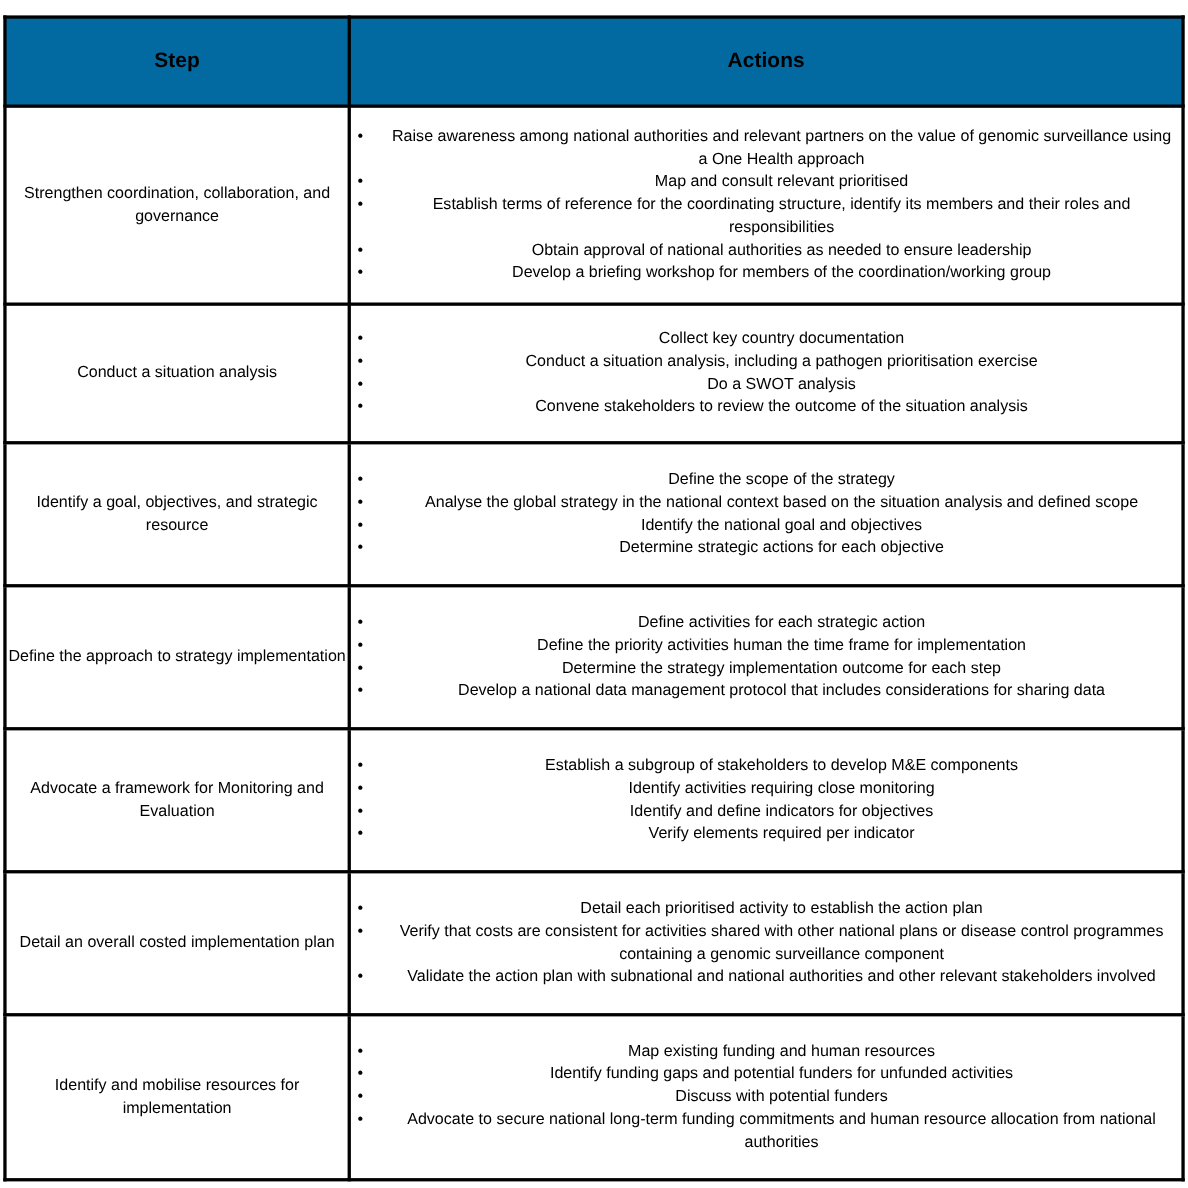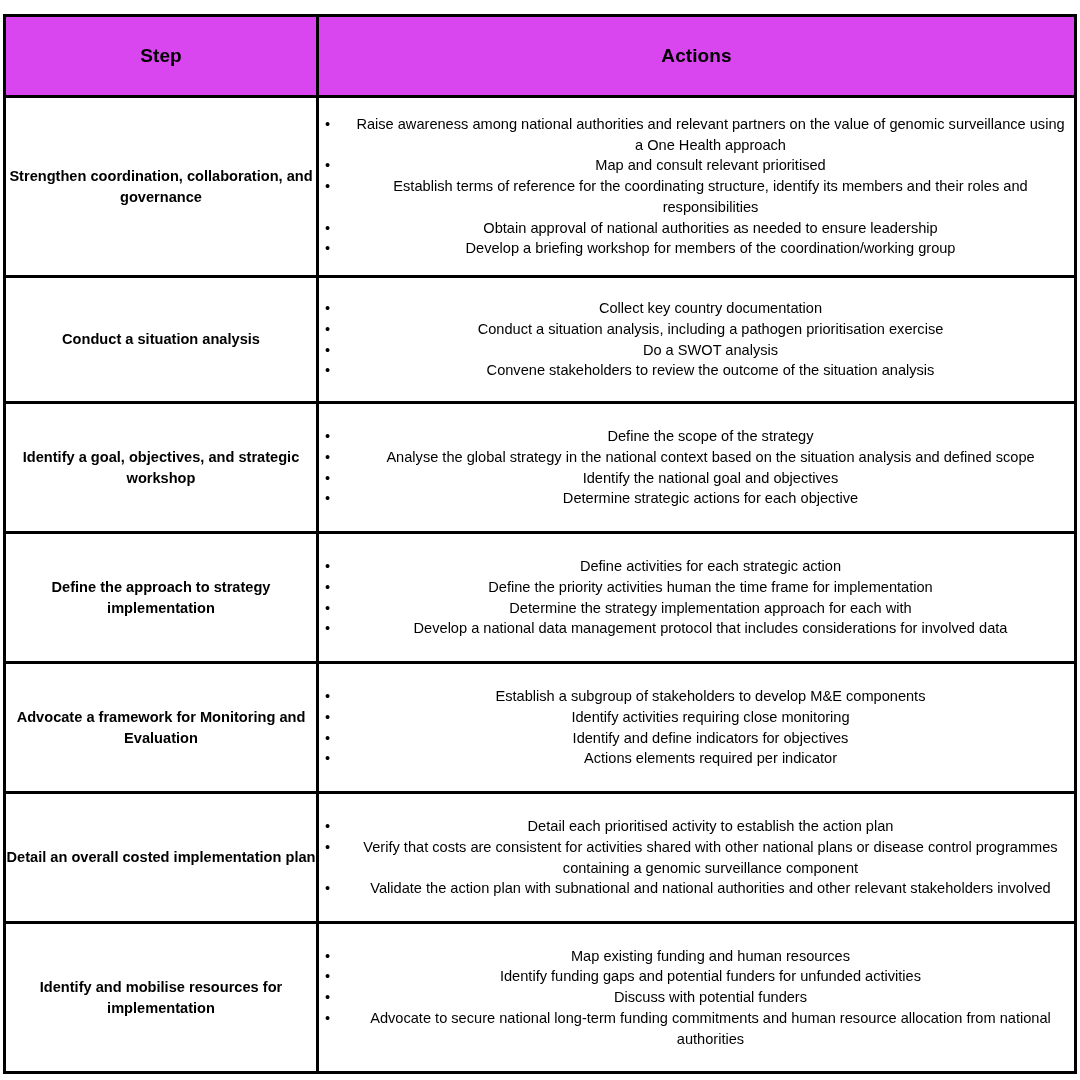--- a/index.html
+++ b/index.html
@@ -42,21 +42,21 @@
 
   table.step-actions-table th,
   table.step-actions-table td {
     border: 3px solid #000000;
     padding: 0;
     vertical-align: middle;
   }
 
   
   thead th {
-    background: #d946ef;
+    background: #0369a1;
     text-align: center;
     font-weight: bold;
     font-size: 19px;
     height: 78px;
     letter-spacing: 0.1px;
   }
 
   .hdr-label {
     display: block;
     text-align: center;
@@ -64,21 +64,20 @@
 
   
   td.step-cell {
     text-align: center;
     font-size: 14.6px;
     line-height: 1.42;
     padding: 10px 16px;
   }
   .step-text {
     display: block;
-    font-weight: bold;
   }
 
   
   td.actions-cell {
     font-size: 14.6px;
     line-height: 1.42;
     padding: 14px 22px 14px 22px;
     vertical-align: middle;
   }
 
@@ -162,54 +161,54 @@
               <ul class="action-list">
                 <li><span class="bullet-dot">•</span><span class="action-text">Collect key country documentation</span></li>
                 <li><span class="bullet-dot">•</span><span class="action-text">Conduct a situation analysis, including a pathogen prioritisation exercise</span></li>
                 <li><span class="bullet-dot">•</span><span class="action-text">Do a SWOT analysis</span></li>
                 <li><span class="bullet-dot">•</span><span class="action-text">Convene stakeholders to review the outcome of the situation analysis</span></li>
               </ul>
             </td>
           </tr>
           <tr class="row-2">
             <td class="step-cell">
-              <span class="step-text">Identify a goal, objectives, and strategic workshop</span>
+              <span class="step-text">Identify a goal, objectives, and strategic resource</span>
             </td>
             <td class="actions-cell">
               <ul class="action-list">
                 <li><span class="bullet-dot">•</span><span class="action-text">Define the scope of the strategy</span></li>
                 <li><span class="bullet-dot">•</span><span class="action-text">Analyse the global strategy in the national context based on the situation analysis and defined scope</span></li>
                 <li><span class="bullet-dot">•</span><span class="action-text">Identify the national goal and objectives</span></li>
                 <li><span class="bullet-dot">•</span><span class="action-text">Determine strategic actions for each objective</span></li>
               </ul>
             </td>
           </tr>
           <tr class="row-3">
             <td class="step-cell">
               <span class="step-text">Define the approach to strategy implementation</span>
             </td>
             <td class="actions-cell">
               <ul class="action-list">
                 <li><span class="bullet-dot">•</span><span class="action-text">Define activities for each strategic action</span></li>
                 <li><span class="bullet-dot">•</span><span class="action-text">Define the priority activities human the time frame for implementation</span></li>
-                <li><span class="bullet-dot">•</span><span class="action-text">Determine the strategy implementation approach for each with</span></li>
-                <li><span class="bullet-dot">•</span><span class="action-text">Develop a national data management protocol that includes considerations for involved data</span></li>
+                <li><span class="bullet-dot">•</span><span class="action-text">Determine the strategy implementation outcome for each step</span></li>
+                <li><span class="bullet-dot">•</span><span class="action-text">Develop a national data management protocol that includes considerations for sharing data</span></li>
               </ul>
             </td>
           </tr>
           <tr class="row-4">
             <td class="step-cell">
               <span class="step-text">Advocate a framework for Monitoring and Evaluation</span>
             </td>
             <td class="actions-cell">
               <ul class="action-list">
                 <li><span class="bullet-dot">•</span><span class="action-text">Establish a subgroup of stakeholders to develop M&amp;E components</span></li>
                 <li><span class="bullet-dot">•</span><span class="action-text">Identify activities requiring close monitoring</span></li>
                 <li><span class="bullet-dot">•</span><span class="action-text">Identify and define indicators for objectives</span></li>
-                <li><span class="bullet-dot">•</span><span class="action-text">Actions elements required per indicator</span></li>
+                <li><span class="bullet-dot">•</span><span class="action-text">Verify elements required per indicator</span></li>
               </ul>
             </td>
           </tr>
           <tr class="row-5">
             <td class="step-cell">
               <span class="step-text">Detail an overall costed implementation plan</span>
             </td>
             <td class="actions-cell">
               <ul class="action-list">
                 <li><span class="bullet-dot">•</span><span class="action-text">Detail each prioritised activity to establish the action plan</span></li>

